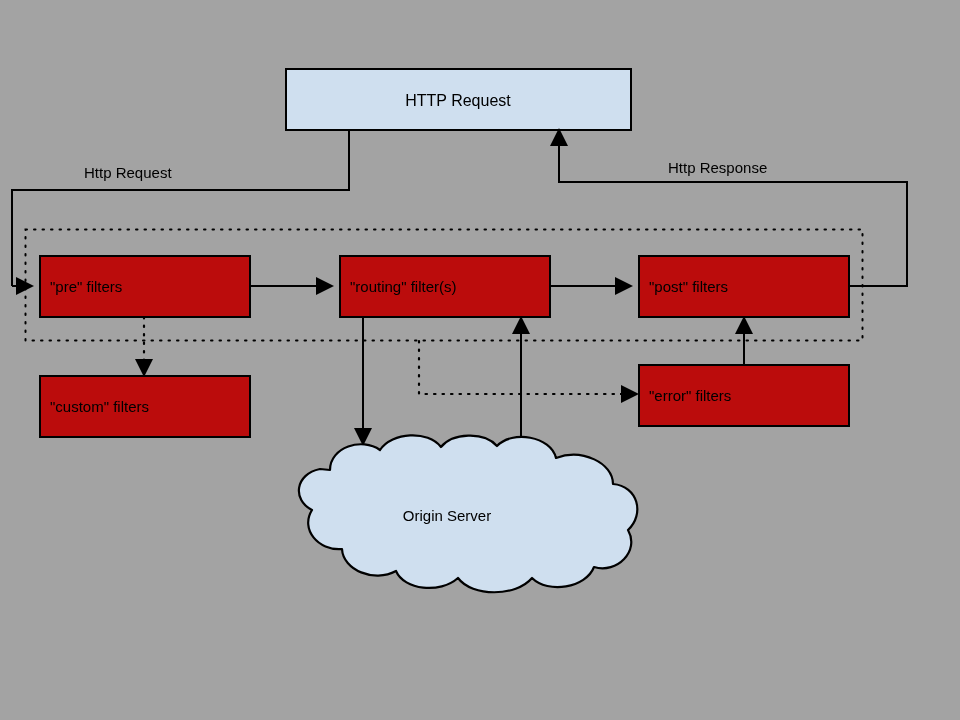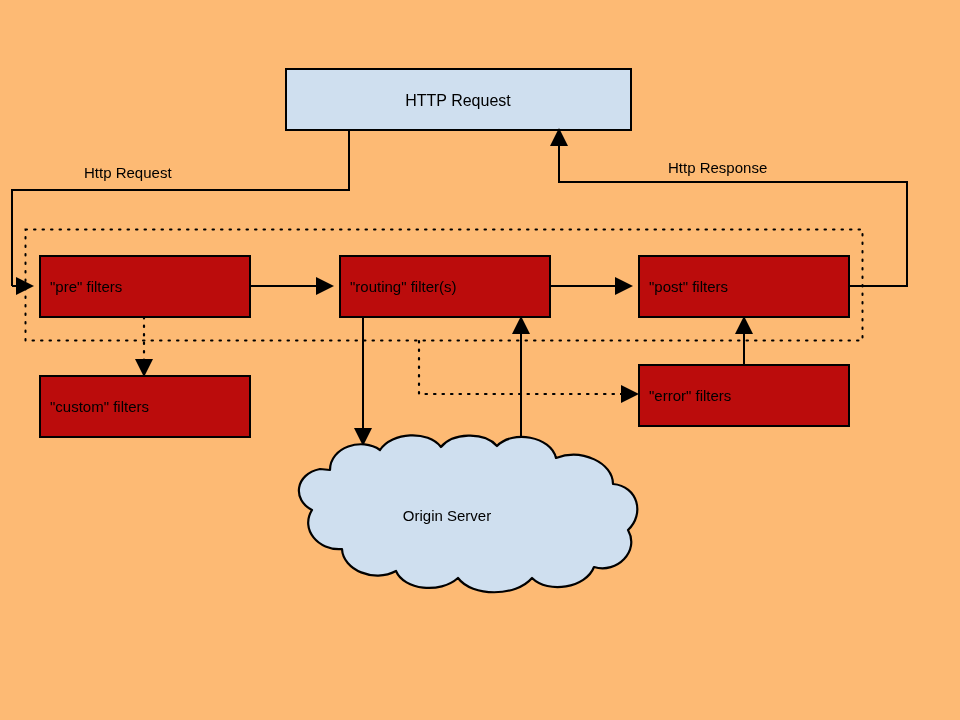--- a/index.html
+++ b/index.html
@@ -7,21 +7,21 @@
     padding: 0;
     background: #ffffff;
   }
   body {
     font-family: "Liberation Sans", sans-serif;
   }
   #canvas {
     position: relative;
     width: 960px;
     height: 720px;
-    background: #fdba74;
+    background: #a3a3a3;
     overflow: hidden;
   }
   #diagram-svg {
     position: absolute;
     left: 0;
     top: 0;
     width: 960px;
     height: 720px;
   }
   .node-label {

